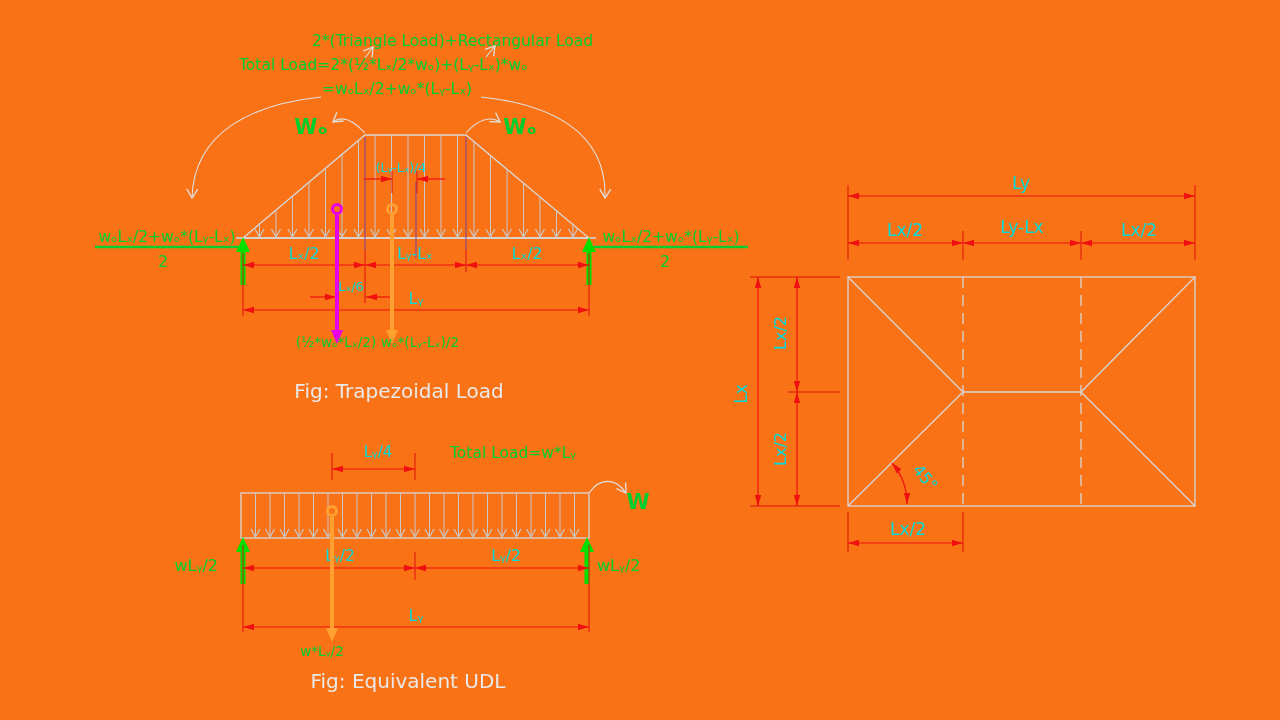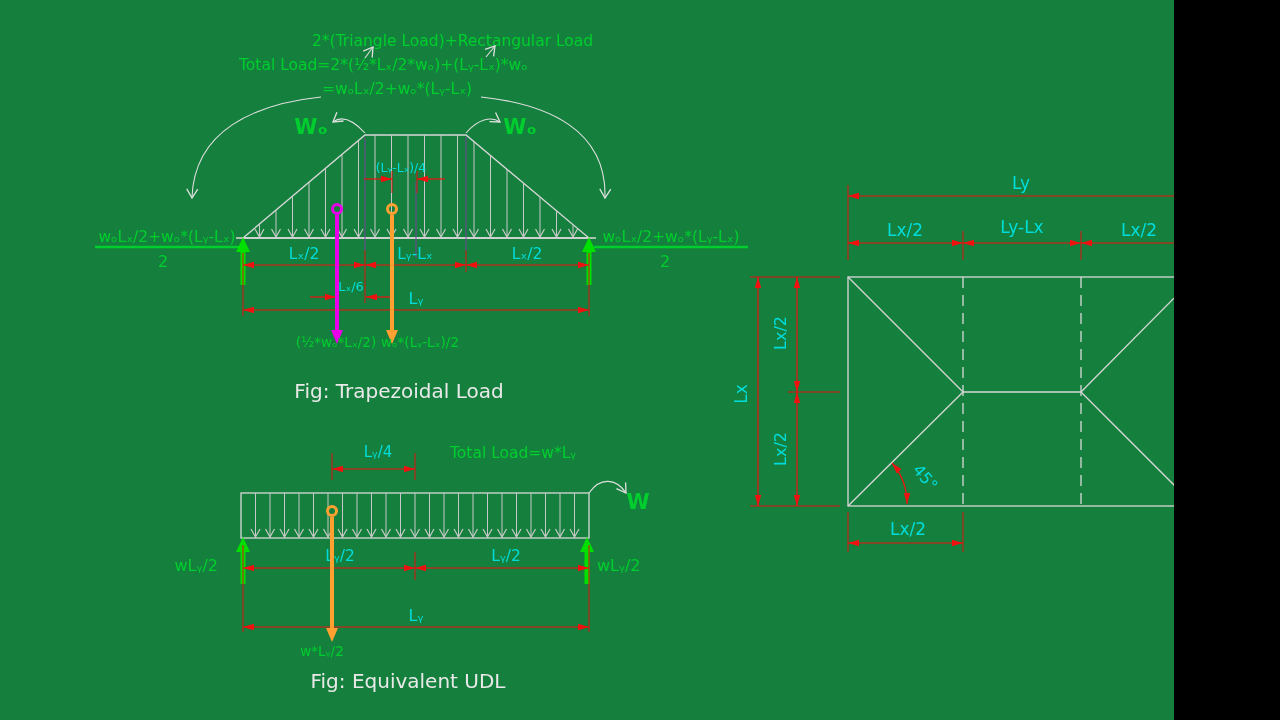--- a/index.html
+++ b/index.html
@@ -1,16 +1,16 @@
 <!DOCTYPE html>
 <html><head>
 <meta charset="utf-8">
 <style>
   html,body{margin:0;padding:0;background:#000;}
-  .stage{position:relative;width:1174px;height:720px;background:#15803d;overflow:hidden;}
+  .stage{position:relative;width:1280px;height:720px;background:#f97316;overflow:hidden;}
   svg{display:block;}
   text{font-family:"DejaVu Sans",sans-serif;}
   .t-green{fill:#00ce2e;}
   .t-cyan{fill:#00dcdc;}
   .t-white{fill:#e9e9e9;}
   .geo{stroke:#d8d8d8;fill:none;stroke-width:1.3;}
   .dim{stroke:#f01010;fill:none;stroke-width:1.2;}
   .ext{stroke:#e01010;fill:none;stroke-width:1;}
   .purple{stroke:#7b3fa0;fill:none;stroke-width:1.1;opacity:.9;}
   .lead{stroke:#e0e0e0;fill:none;stroke-width:1.1;}

